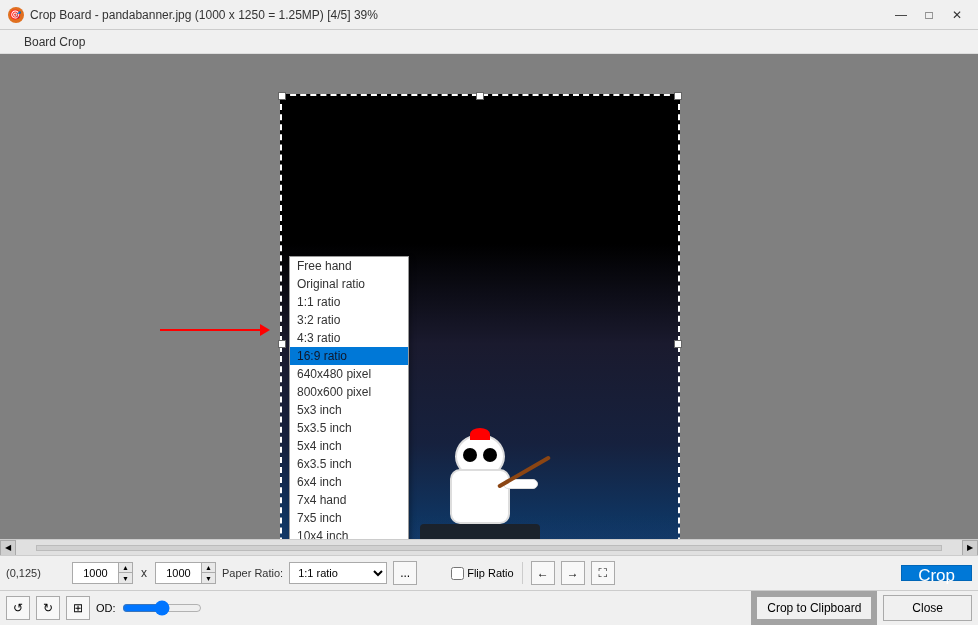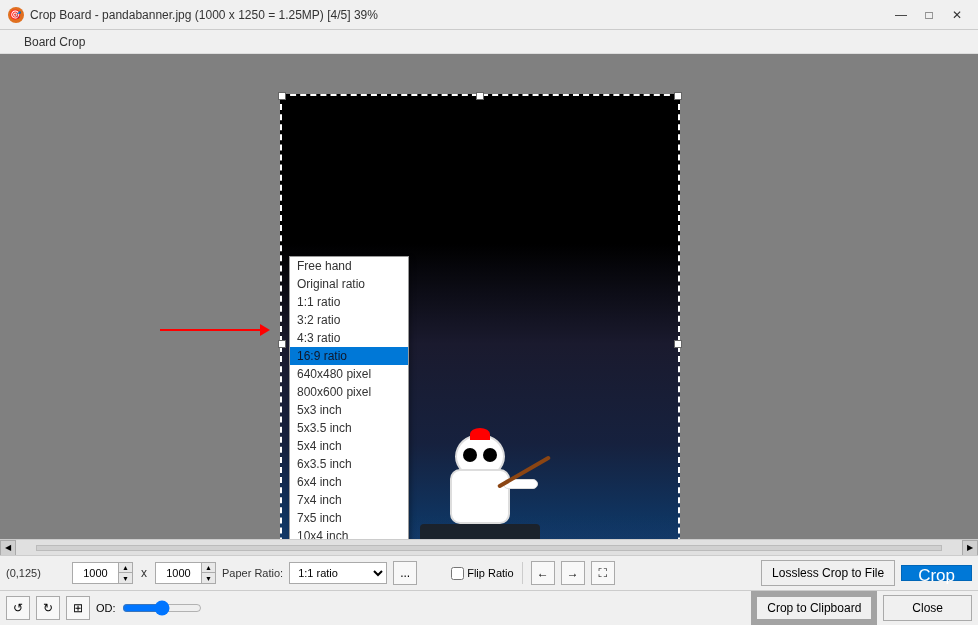--- a/index.html
+++ b/index.html
@@ -548,21 +548,21 @@
       <div class="dropdown-item">3:2 ratio</div>
       <div class="dropdown-item">4:3 ratio</div>
       <div class="dropdown-item selected">16:9 ratio</div>
       <div class="dropdown-item">640x480 pixel</div>
       <div class="dropdown-item">800x600 pixel</div>
       <div class="dropdown-item">5x3 inch</div>
       <div class="dropdown-item">5x3.5 inch</div>
       <div class="dropdown-item">5x4 inch</div>
       <div class="dropdown-item">6x3.5 inch</div>
       <div class="dropdown-item">6x4 inch</div>
-      <div class="dropdown-item">7x4 inch</div>
+      <div class="dropdown-item">7x4 hand</div>
       <div class="dropdown-item">7x5 inch</div>
       <div class="dropdown-item">10x4 inch</div>
 
     </div>
   </div>
 
   <div id="hscrollbar">
     <div class="scroll-arrow left">◀</div>
     <div class="scroll-track"></div>
     <div class="scroll-arrow right">▶</div>
@@ -602,21 +602,20 @@
   </label>
 
   <div class="toolbar-separator"></div>
 
   <button class="icon-btn">←</button>
   <button class="icon-btn">→</button>
   <button class="icon-btn">⛶</button>
 
   <div class="spacer"></div>
 
-  <button class="lossless-btn">Lossless Crop to File</button>
 
   <button class="crop-btn">Crop</button>
 </div>
 
 <div id="bottom-toolbar2">
   <button class="icon-btn">↺</button>
   <button class="icon-btn">↻</button>
   <button class="icon-btn">⊞</button>
 
   <span class="od-label">OD:</span>

